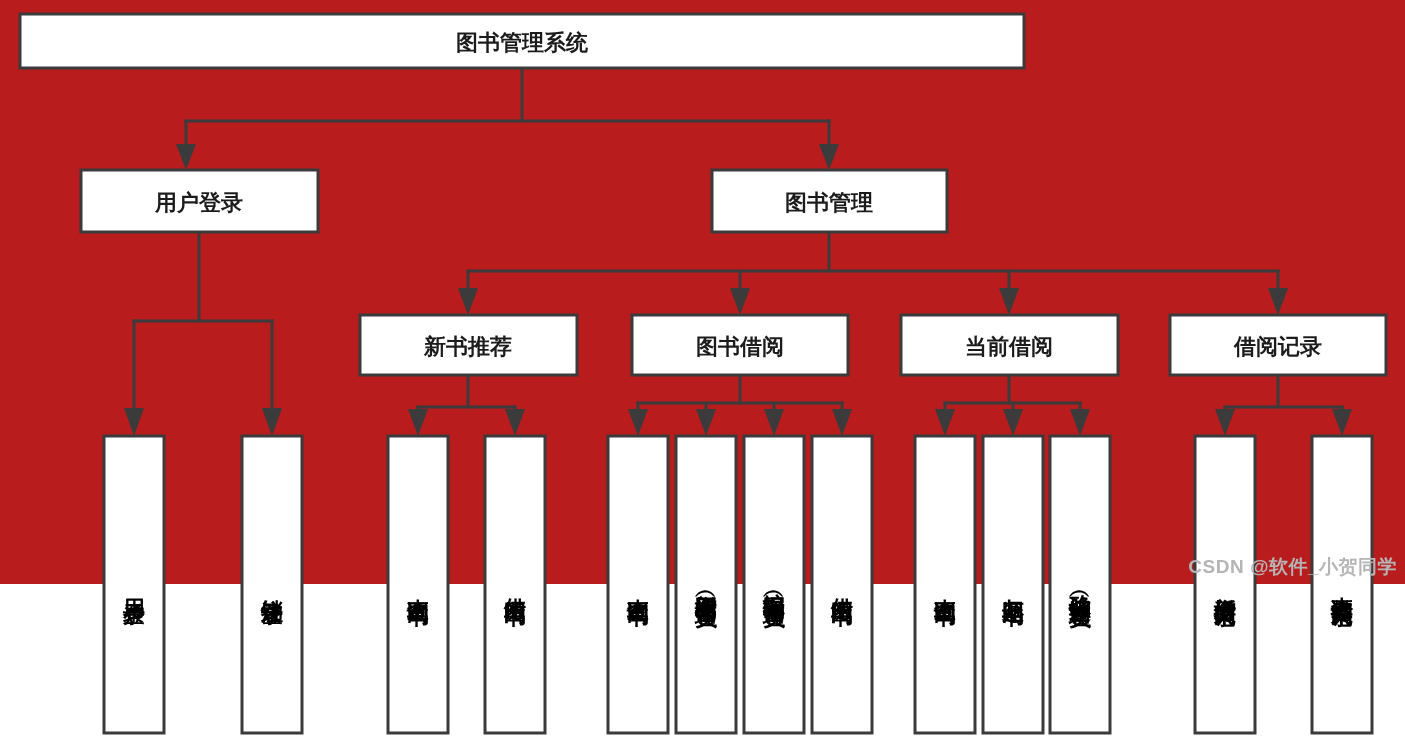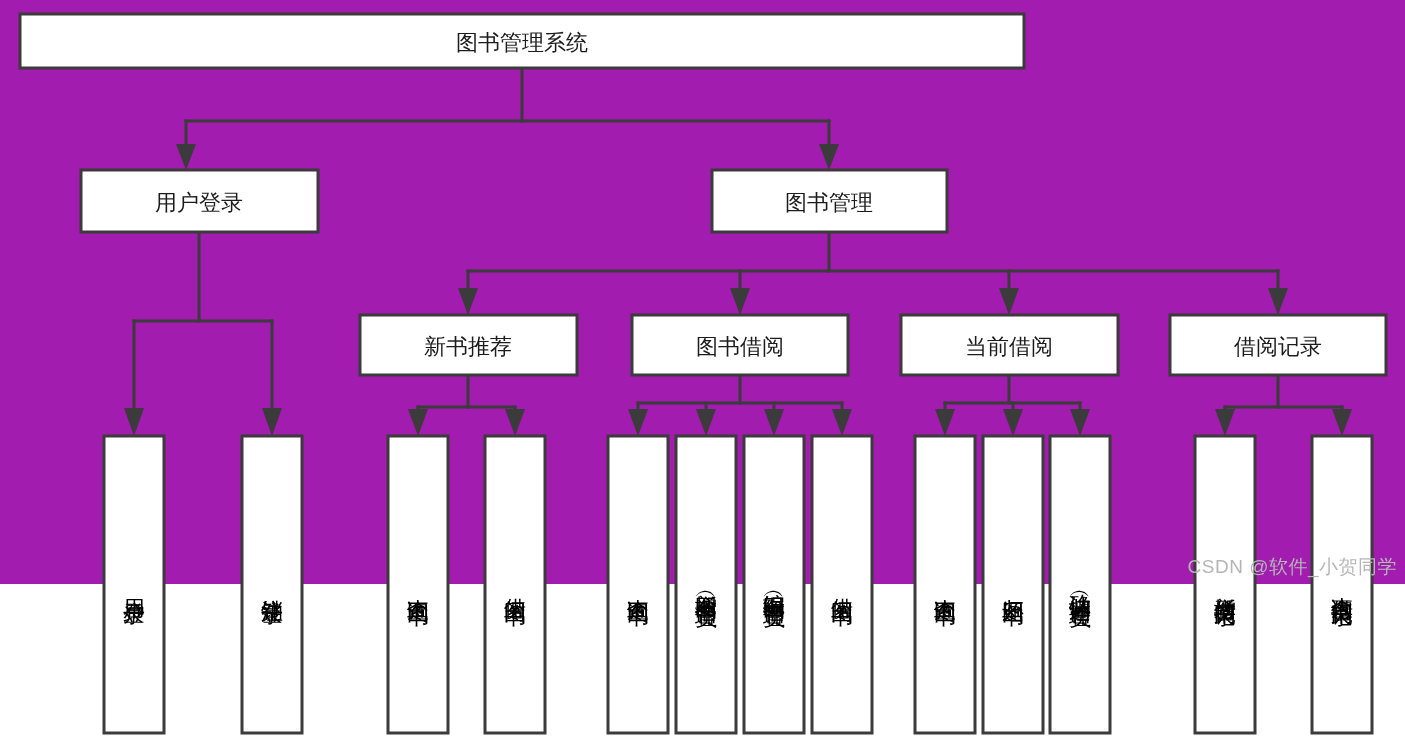--- a/index.html
+++ b/index.html
@@ -11,21 +11,22 @@
   body {
     width: 1405px;
     height: 747px;
     overflow: hidden;
     font-family: "Liberation Sans", "DejaVu Sans", sans-serif;
   }
   #diagram-root {
     position: relative;
     width: 1405px;
     height: 584px;
-    background: #a21caf;
+    background: #b91c1c;
+    font-weight: bold;
   }
   svg#tree-svg {
     position: absolute;
     left: 0;
     top: 0;
     width: 1405px;
     height: 747px;
     display: block;
   }
   .node-box {

